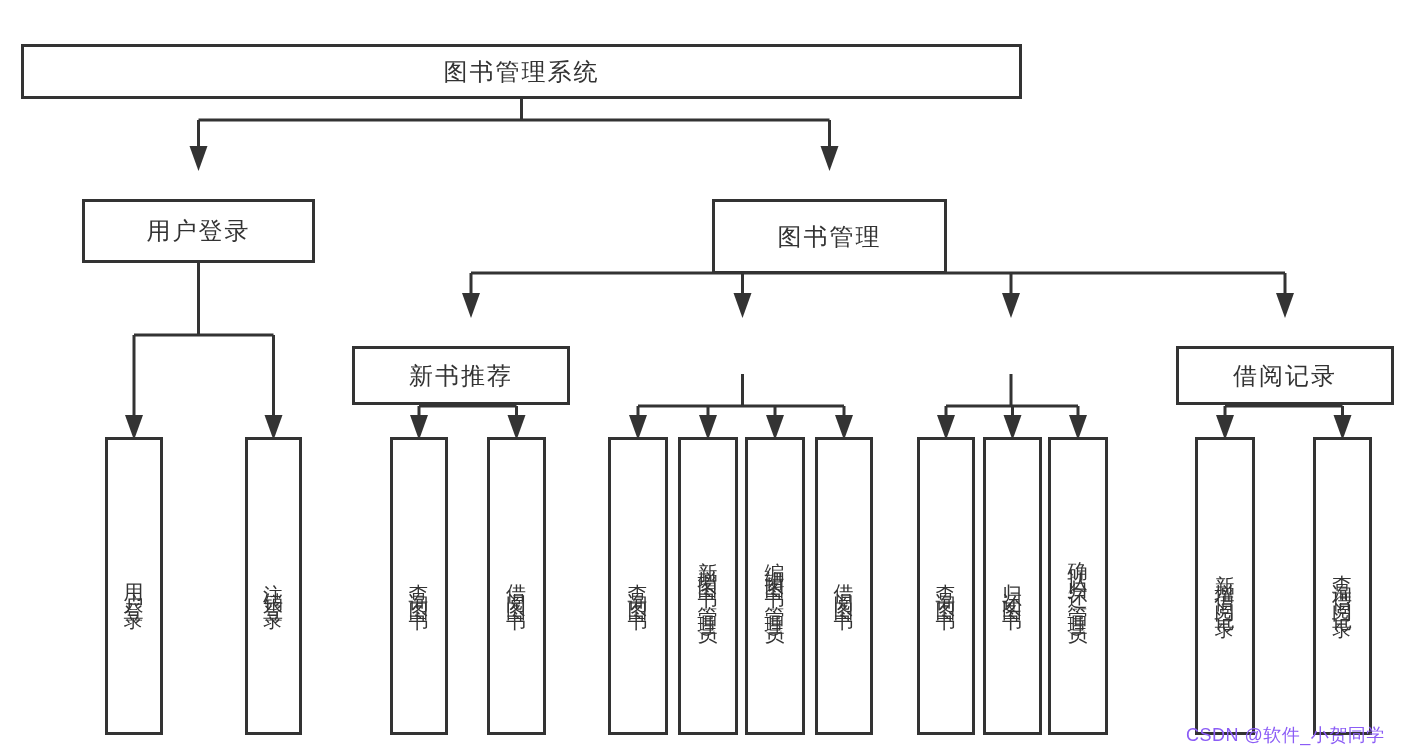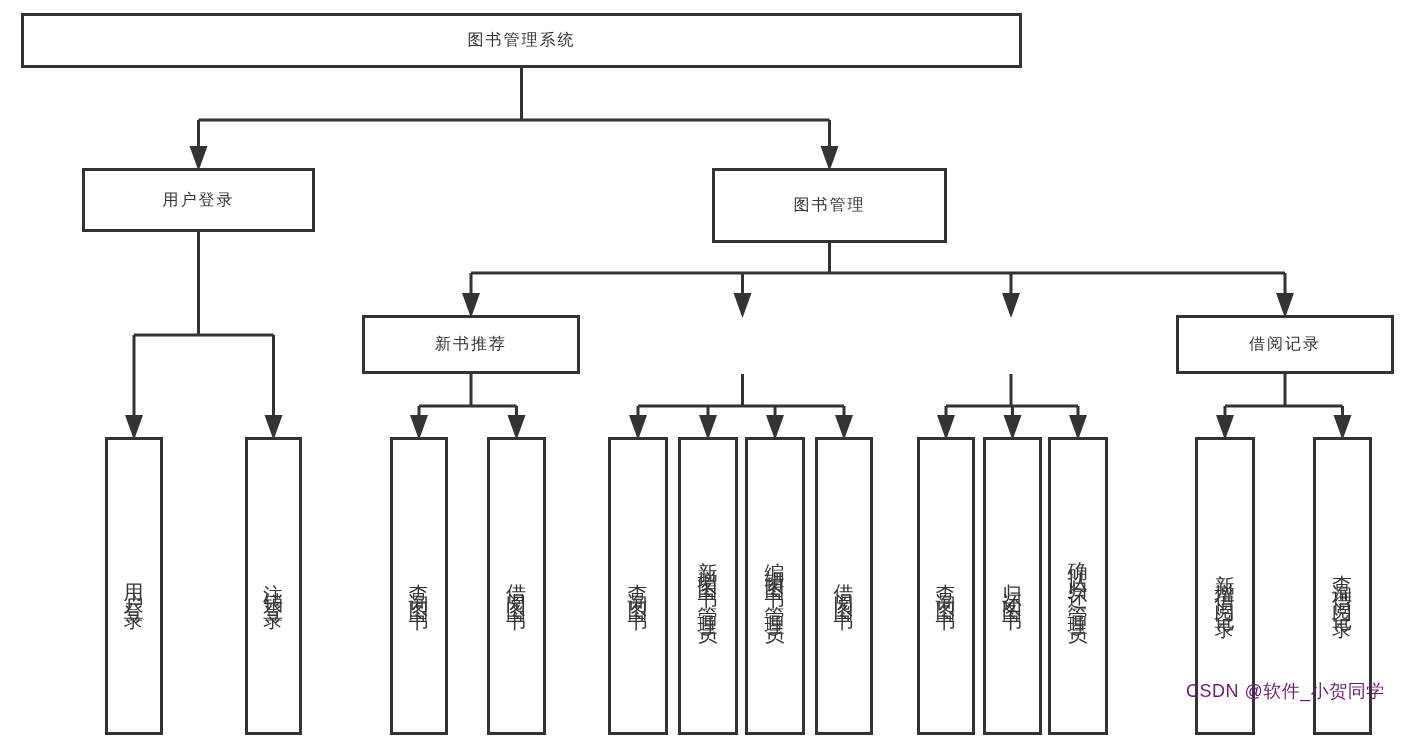--- a/index.html
+++ b/index.html
@@ -21,58 +21,58 @@
     position: absolute;
     box-sizing: border-box;
     border: 3px solid #333333;
     background: #ffffff;
     display: flex;
     align-items: center;
     justify-content: center;
     color: #333333;
     z-index: 1;
   }
-  .hbox { font-size: 16px; letter-spacing: 2px; }
+  .hbox { font-size: 24px; letter-spacing: 2px; margin-top: 31px; }
   .leaf { top: 437px; height: 298px; }
   .vtext {
     writing-mode: vertical-rl;
     text-orientation: mixed;
     font-size: 20px;
     line-height: 1.1;
     letter-spacing: 9px;
     color: #333333;
     white-space: nowrap;
   }
   
   #n-root  { left: 21px;  top: 13px;  width: 1001px; height: 55px; }
   #n-l2a   { left: 82px;  top: 168px; width: 233px;  height: 64px; }
   #n-l2b   { left: 712px; top: 168px; width: 235px;  height: 75px; }
-  #n-l3a   { left: 362px; top: 315px; width: 218px;  height: 59px; }
+  #n-l3a   { left: 352px; top: 315px; width: 218px;  height: 59px; }
   #n-l3b   { left: 634px; top: 315px; width: 217px;  height: 59px; }
   #n-l3c   { left: 902px; top: 315px; width: 218px;  height: 59px; }
   #n-l3d   { left: 1176px;top: 315px; width: 218px;  height: 59px; }
   #lf0  { left: 105px;  width: 58px; }
   #lf1  { left: 245px;  width: 57px; }
   #lf2  { left: 390px;  width: 58px; }
   #lf3  { left: 487px;  width: 59px; }
   #lf4  { left: 608px;  width: 60px; }
   #lf5  { left: 678px;  width: 60px; }
   #lf6  { left: 745px;  width: 60px; }
   #lf7  { left: 815px;  width: 58px; }
   #lf8  { left: 917px;  width: 58px; }
   #lf9  { left: 983px;  width: 59px; }
   #lf10 { left: 1048px; width: 60px; }
   #lf11 { left: 1195px; width: 60px; }
   #lf12 { left: 1313px; width: 59px; }
   .watermark {
     position: absolute;
     left: 1186px;
-    top: 679px;
+    top: 723px;
     font-size: 18px;
-    color: #701a75;
+    color: #8b5cf6;
     letter-spacing: 0.5px;
     z-index: 2;
     white-space: nowrap;
   }
 </style>
 </head>
 <body>
 
 <div class="canvas">
 

